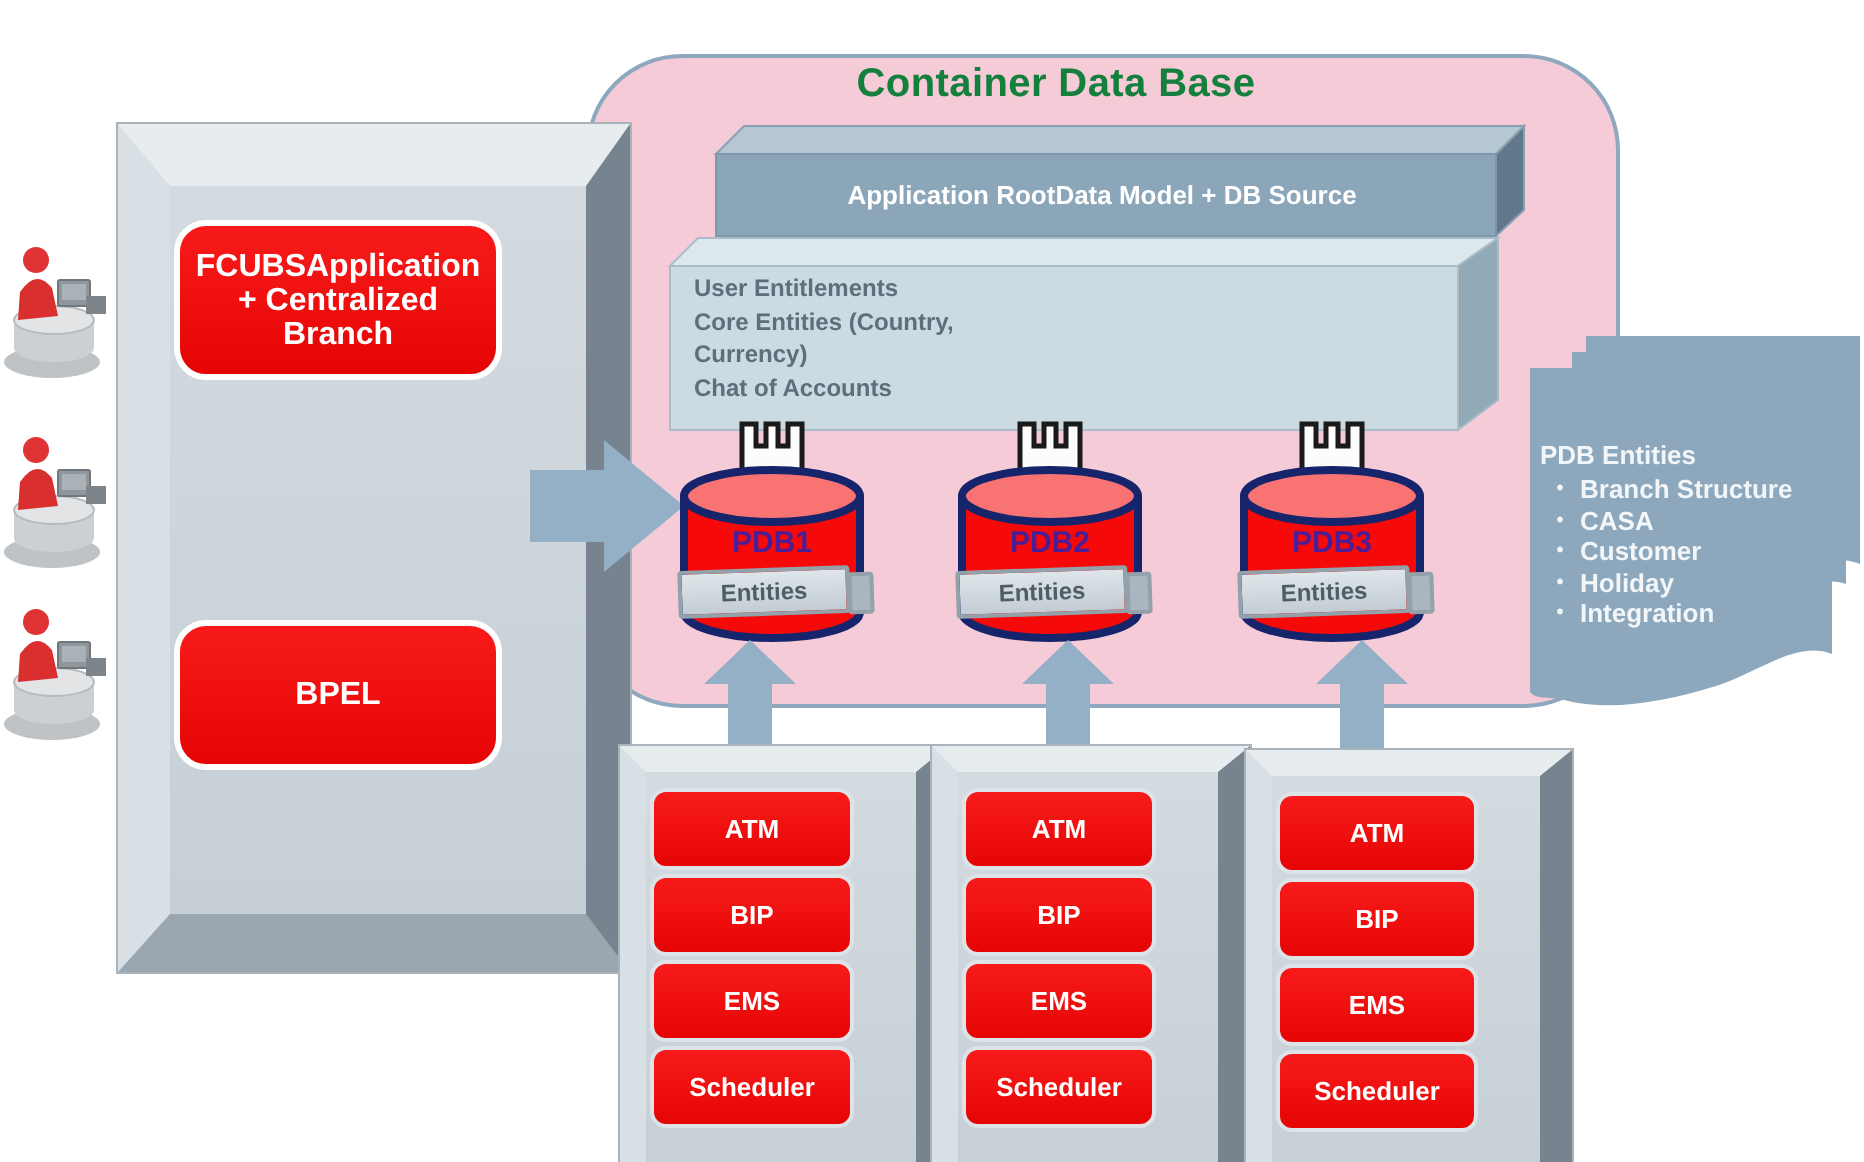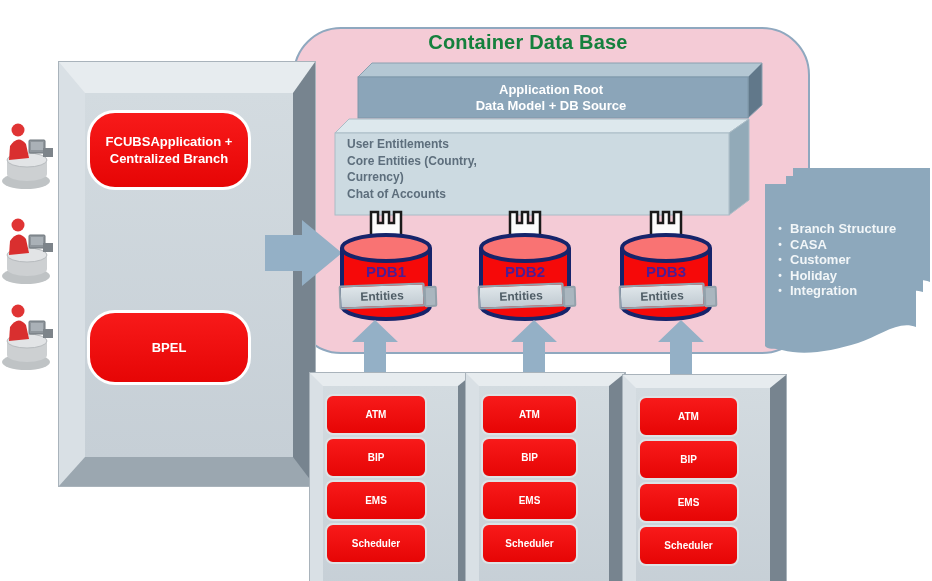--- a/index.html
+++ b/index.html
@@ -12,21 +12,21 @@
     position:absolute;left:293px;top:27px;width:513px;height:323px;
     background:#f4cbd6;border:2px solid #8fa8bf;border-radius:48px;
   }
   .cdb-title{
     position:absolute;left:293px;top:31px;width:470px;text-align:center;
     font-size:20px;font-weight:bold;color:#15803d;letter-spacing:.2px;
   }
   
   .slab-text{
     position:absolute;left:358px;top:79px;width:386px;height:38px;
-    display:flex;flex-direction:column;justify-content:center;align-items:center;
+    display:flex;flex-direction:row;justify-content:center;align-items:center;
     color:#fff;font-weight:bold;font-size:13px;line-height:16px;text-align:center;
   }
   .entitle-face{
     position:absolute;left:335px;top:132px;width:392px;height:81px;
   }
   .entitle-col{
     position:absolute;top:4px;white-space:pre-line;
     font-size:12px;line-height:16.5px;font-weight:bold;color:#5d6e7c;
   }
   .entitle-col.c1{left:12px;width:180px;}
@@ -39,22 +39,22 @@
     outline:1px solid #a9b3bb;
   }
   .frame.left{left:59px;top:62px;width:208px;height:364px;border-width:31px 22px 29px 26px;}
   .frame.svc{border-width:13px 16px 14px 13px;}
   
   .node-red{
     position:absolute;display:flex;align-items:center;justify-content:center;
     background:linear-gradient(180deg,#f81a1a,#e60505);
     color:#fff;font-weight:bold;text-align:center;
   }
-  .node-red.big{border:3px solid #fff;border-radius:28px;font-size:13px;line-height:17px;padding:0 8px;}
-  .node-red.small{border:2px solid #dde3e6;border-radius:8px;font-size:10px;}
+  .node-red.big{border:3px solid #fff;border-radius:16px;font-size:16px;line-height:17px;padding:0 8px;}
+  .node-red.small{border:2px solid #dde3e6;border-radius:8px;font-size:13px;}
   
   .pdb-group{position:absolute;width:96px;height:112px;}
   .pdb-group svg{position:absolute;left:0;top:0;}
   .pdb-label{
     position:absolute;left:0;top:53px;width:96px;text-align:center;
     color:#4c1d95;font-weight:bold;font-size:15px;
   }
   .band{
     position:absolute;left:1px;top:74px;width:82px;height:20px;
     background:linear-gradient(180deg,#dfe6ea,#c2ccd3);
@@ -191,20 +191,21 @@
     <div class="band-tab"></div>
   </div>
 
   <div class="note">
     <svg width="172" height="200" viewBox="0 0 172 200">
       <path d="M33,6 H170 V120 C150,112 130,130 105,136 C80,142 55,148 33,140 Z" fill="#8da8bc"></path>
       <path d="M26,14 H163 V130 C145,124 122,140 100,146 C76,152 50,158 26,148 Z" fill="#8da8bc"></path>
       <path d="M5,22 H156 V165 C138,158 120,174 98,181 C72,189 45,194 22,188 C14,186 8,188 5,184 Z" fill="#8da8bc"></path>
     </svg>
     <div class="note-text">
+      <div class="note-title">PDB Entities</div>
       <ul class="note-list">
         <li>
             <span class="dot">•</span>
             <span>Branch Structure</span>
           </li>
         <li>
             <span class="dot">•</span>
             <span>CASA</span>
           </li>
         <li>

